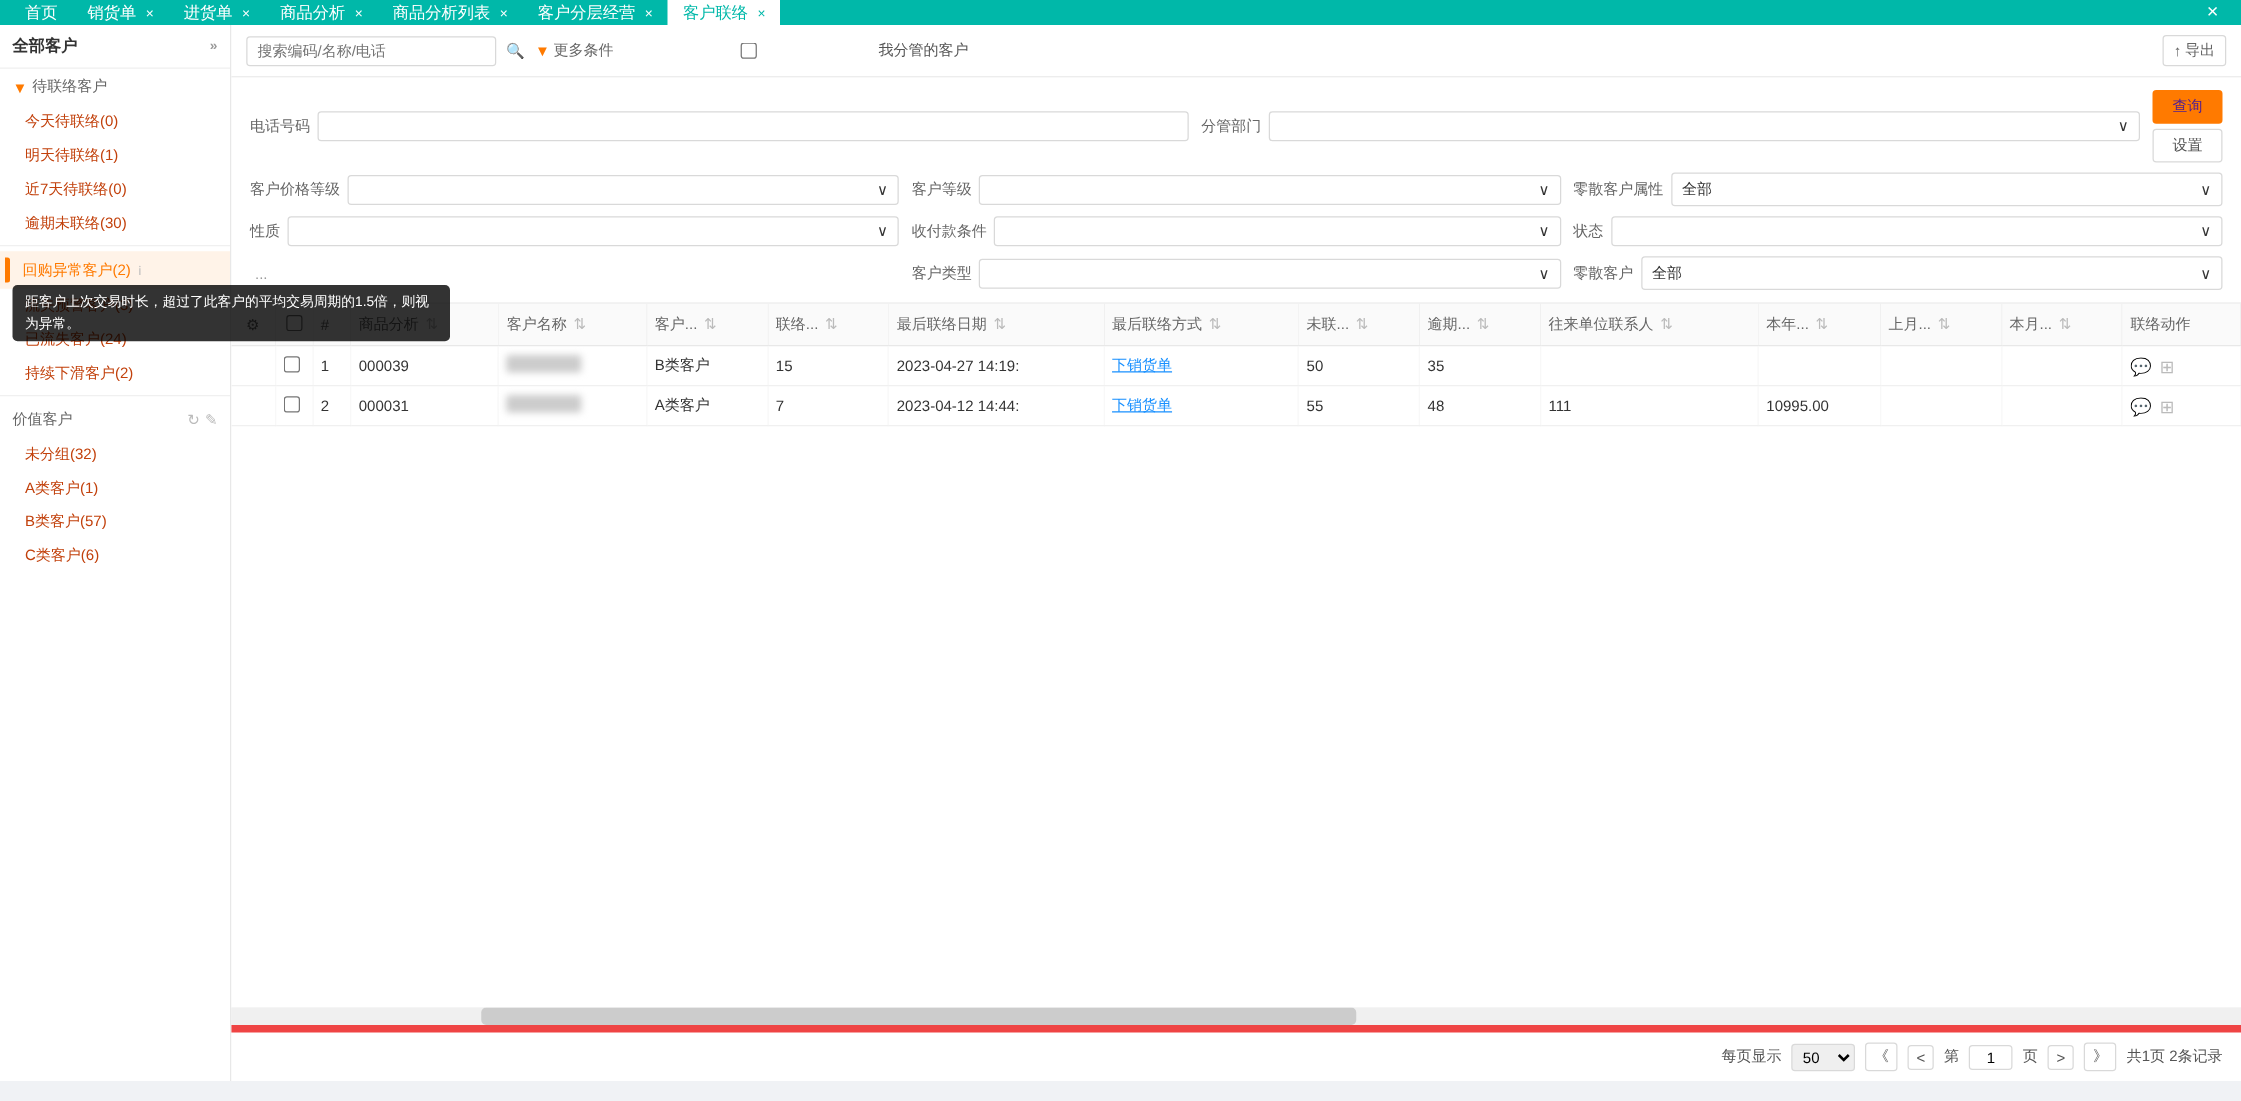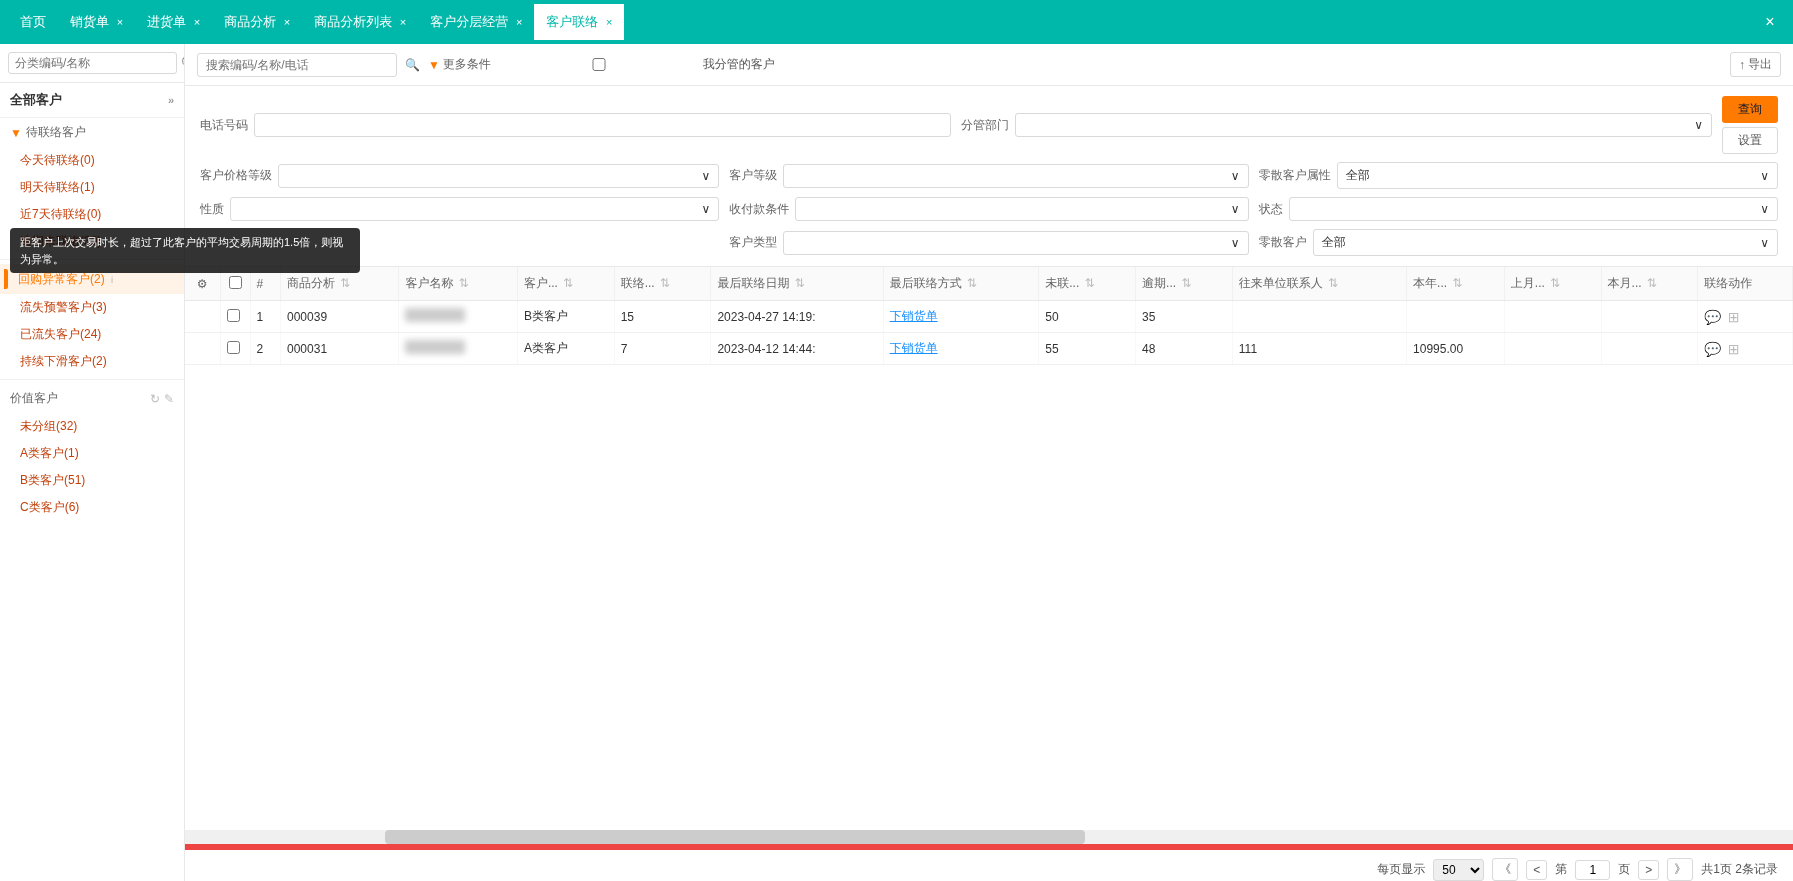--- a/index.html
+++ b/index.html
@@ -3,21 +3,21 @@
   <meta charset="utf-8">
   <style>
     * { box-sizing: border-box; margin: 0; padding: 0; }
     body { font-family: 'Microsoft YaHei', Arial, sans-serif; font-size: 12px; background: #f0f2f5; color: #333; }
 
     
     .top-nav {
       display: flex;
       align-items: center;
       background: #00b8a9;
-      height: 44px;
+      height: 20px;
       padding: 0 8px;
       color: white;
     }
     .top-nav .nav-item {
       padding: 0 12px;
       height: 36px;
       line-height: 36px;
       cursor: pointer;
       font-size: 13px;
       white-space: nowrap;
@@ -191,21 +191,21 @@
       flex: 1;
       border: 1px solid #d9d9d9;
       border-radius: 3px;
       padding: 4px 8px;
       font-size: 12px;
       background: white;
       min-width: 120px;
     }
     .action-btns { display: flex; flex-direction: column; gap: 4px; }
     .btn-query {
-      background: #ff7a00; color: #0f172a; border: none;
+      background: #ff7a00; color: #4c1d95; border: none;
       padding: 5px 16px; border-radius: 3px; cursor: pointer;
       font-size: 12px;
     }
     .btn-settings {
       background: white; color: #555; border: 1px solid #d9d9d9;
       padding: 4px 14px; border-radius: 3px; cursor: pointer;
       font-size: 12px;
     }
     .more-dots { color: #999; cursor: pointer; margin-left: 4px; }
 
@@ -361,24 +361,20 @@
     <span>客户联络</span>
     <span class="close-icon">×</span>
   </div>
   <div class="spacer"></div>
   <div class="window-close">×</div>
 </div>
 
 <div class="main-layout">
 
   <div class="sidebar">
-    <div class="sidebar-search">
-      <input type="text" placeholder="分类编码/名称" style="">
-      <span class="search-btn">🔍</span>
-    </div>
 
     <div class="sidebar-header">
       <span>全部客户</span>
       <span class="collapse-btn">»</span>
     </div>
 
     <div class="sidebar-section-title">
       <span class="arrow">▼</span>
       <span>待联络客户</span>
     </div>
@@ -407,21 +403,21 @@
     <div class="sidebar-value-section">
       <span>价值客户</span>
       <div class="edit-icons">
         <span style="color:#bbb; cursor:pointer;">↻</span>
         <span style="color:#bbb; cursor:pointer;">✎</span>
       </div>
     </div>
 
     <div class="sidebar-item">未分组(32)</div>
     <div class="sidebar-item">A类客户(1)</div>
-    <div class="sidebar-item">B类客户(51)</div>
+    <div class="sidebar-item">B类客户(57)</div>
     <div class="sidebar-item">C类客户(6)</div>
   </div>
 
   <div class="content-area">
 
     <div class="filter-bar">
       <input type="text" style="width: 200px;" placeholder="搜索编码/名称/电话">
       <span class="search-btn" style="color:#999;">🔍</span>
       <div class="filter-more">
         <span class="filter-icon">▼</span>

